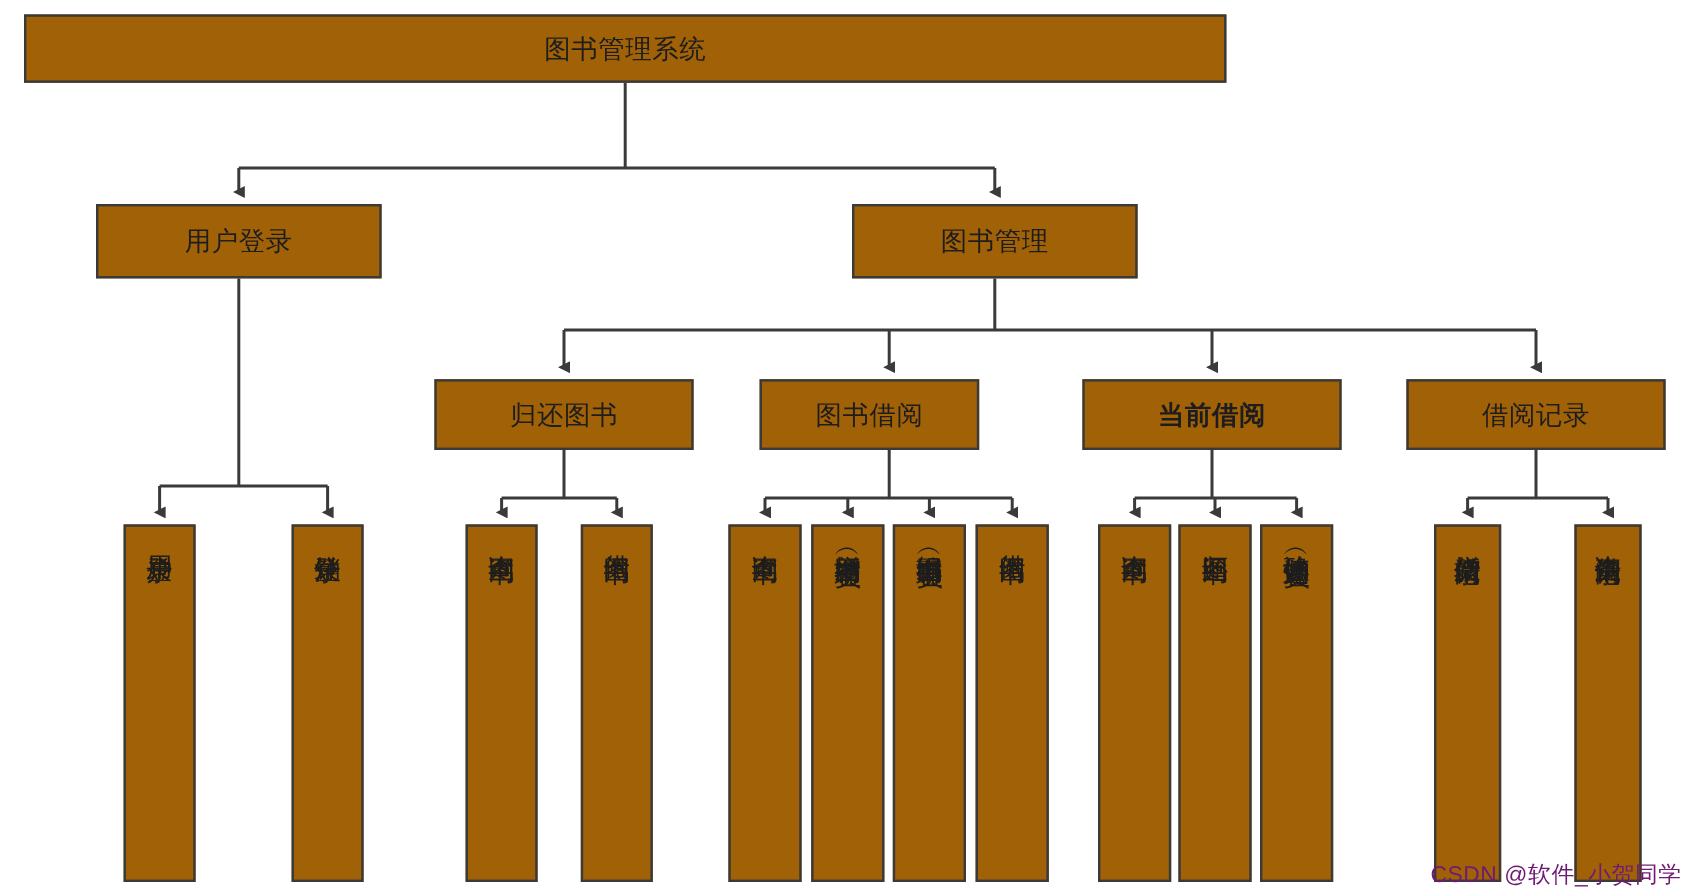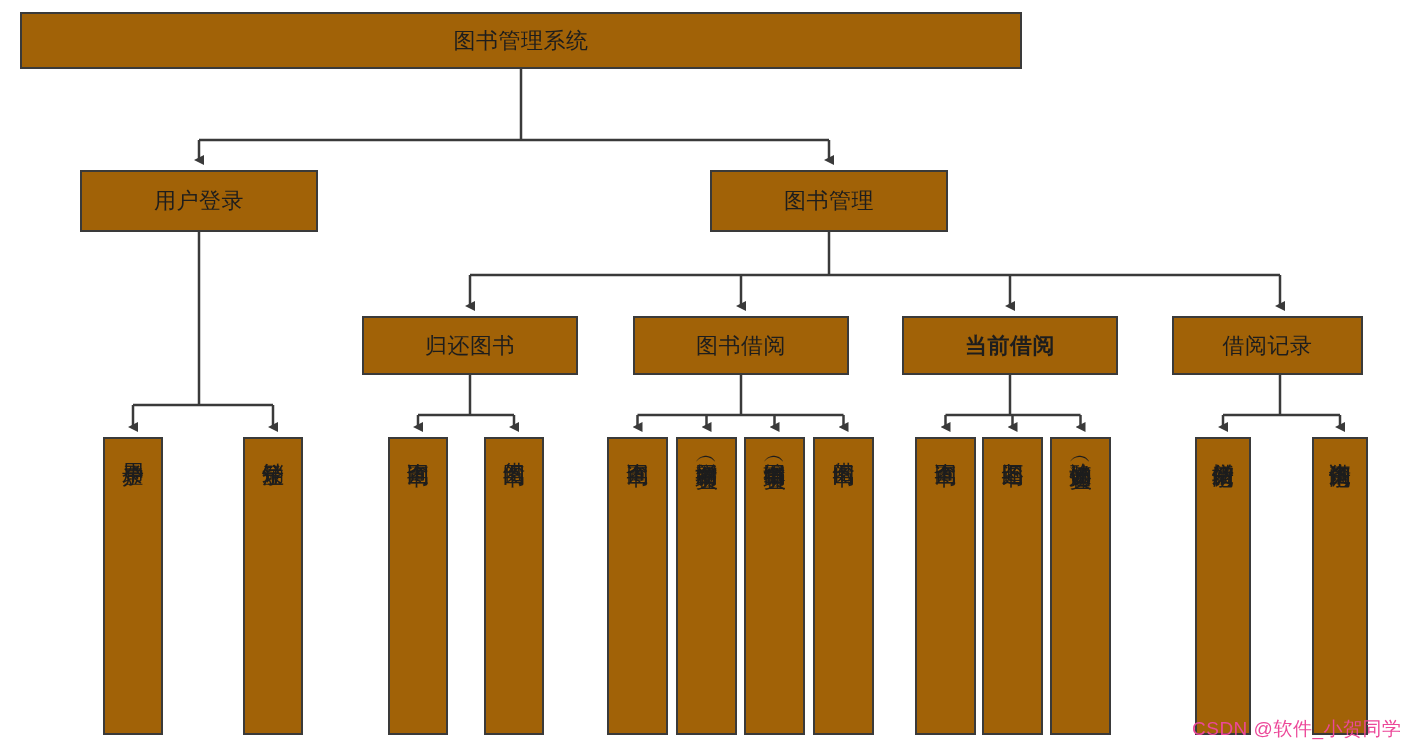--- a/index.html
+++ b/index.html
@@ -53,21 +53,21 @@
     writing-mode: vertical-rl;
     text-orientation: upright;
     font-size: 22px;
     line-height: 1.18;
     letter-spacing: 1px;
     white-space: nowrap;
   }
   .watermark {
     position: absolute;
     font-size: 19px;
-    color: #ec4899;
+    color: #701a75;
     white-space: nowrap;
     letter-spacing: 0.5px;
   }
 </style>
 </head>
 <body>
 
 <div id="canvas">
 
   <svg id="wires" viewBox="0 0 1405 747">
@@ -119,27 +119,27 @@
       </div>
       <div class="node horiz" style="left: 80px; top: 170px; width: 238px; height: 62px;">
         <span class="lbl">用户登录</span>
       </div>
       <div class="node horiz" style="left: 710px; top: 170px; width: 238px; height: 62px; text-align: right;">
         <span class="lbl">图书管理</span>
       </div>
       <div class="node horiz" style="left: 362px; top: 316px; width: 216px; height: 59px;">
         <span class="lbl">归还图书</span>
       </div>
-      <div class="node horiz" style="left: 633px; top: 316px; width: 216px; height: 59px;">
+      <div class="node horiz" style="left: 633px; top: 316px; width: 183px; height: 59px;">
         <span class="lbl">图书借阅</span>
       </div>
       <div class="node horiz" style="left: 902px; top: 316px; width: 216px; height: 59px; font-weight: bold;">
         <span class="lbl">当前借阅</span>
       </div>
-      <div class="node horiz" style="left: 1172px; top: 316px; width: 191px; height: 59px; text-align: center;">
+      <div class="node horiz" style="left: 1172px; top: 316px; width: 216px; height: 59px; text-align: center;">
         <span class="lbl">借阅记录</span>
       </div>
       <div class="node vert" style="left: 103px; top: 437px; width: 60px; height: 298px;">
         <span class="lbl">用户登录</span>
       </div>
       <div class="node vert" style="left: 243px; top: 437px; width: 60px; height: 298px;">
         <span class="lbl">注销登录</span>
       </div>
       <div class="node vert" style="left: 388px; top: 437px; width: 60px; height: 298px;">
         <span class="lbl">查询图书</span>

